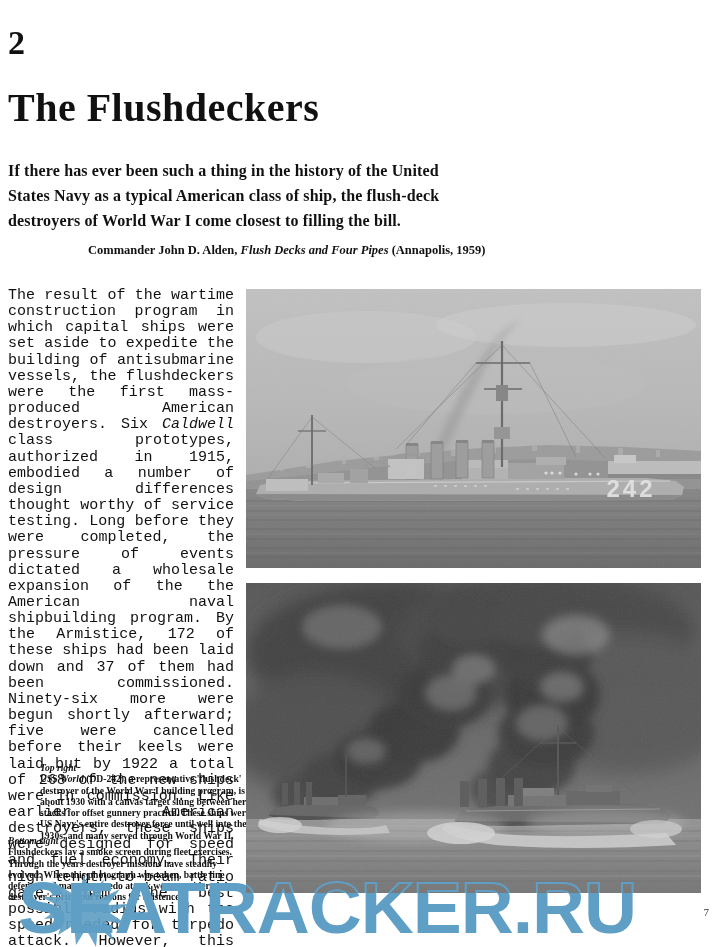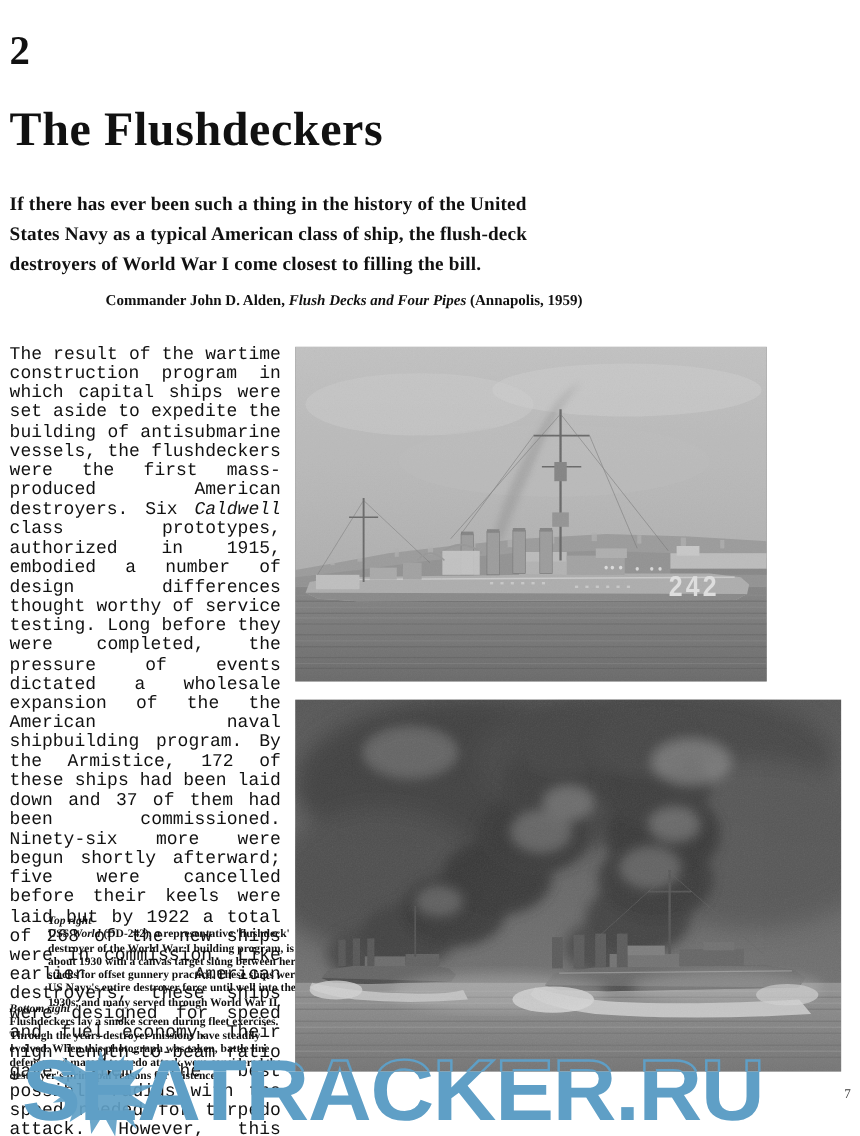--- a/index.html
+++ b/index.html
@@ -100,21 +100,21 @@
 
   
   .photo {
     position: absolute;
     overflow: hidden;
     background: #8e8e8e;
   }
   #photo-top {
     left: 246px;
     top: 289px;
-    width: 393px;
+    width: 455px;
     height: 279px;
   }
   #photo-bottom {
     left: 246px;
     top: 583px;
     width: 455px;
     height: 310px;
   }
   .photo svg { display: block; width: 100%; height: 100%; }
 

